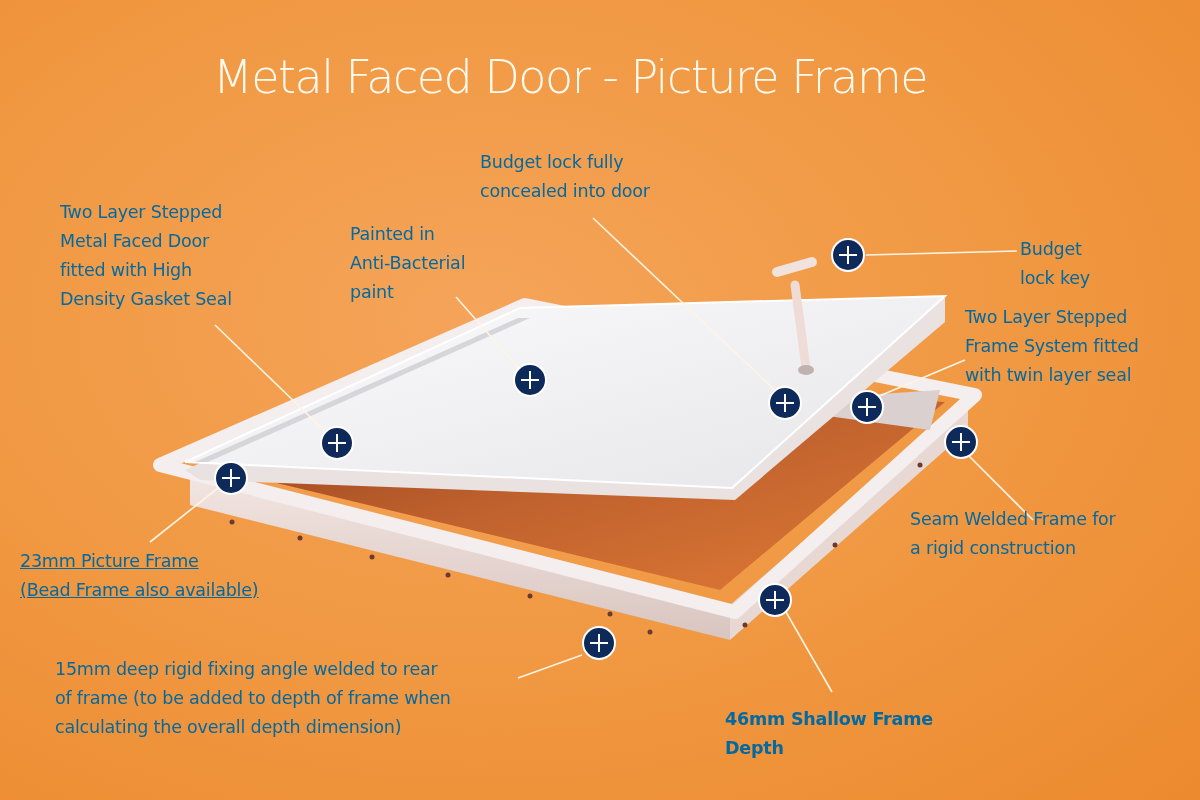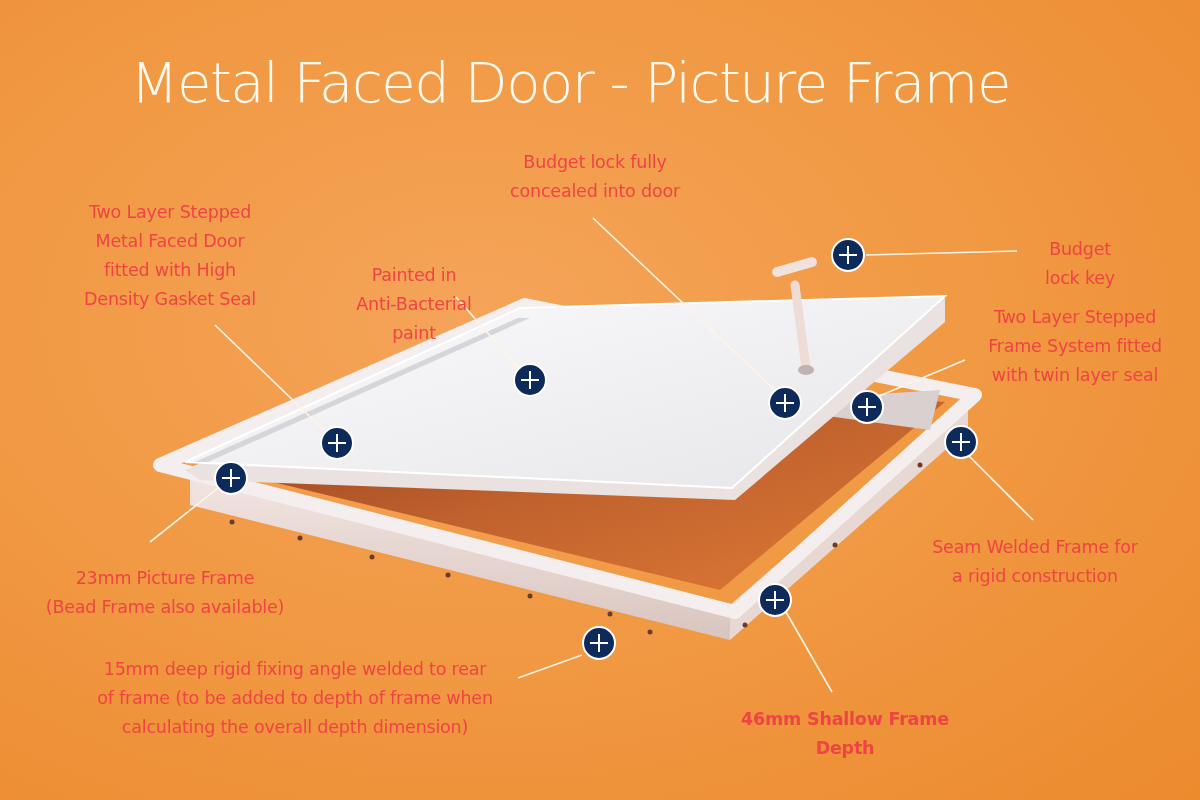--- a/index.html
+++ b/index.html
@@ -4,26 +4,26 @@
 <style>
   html, body { margin:0; padding:0; }
   body {
     width:1200px; height:800px; overflow:hidden; position:relative;
     background: radial-gradient(ellipse at 40% 40%, #f5a45a 0%, #f19a45 45%, #ec8a2e 100%);
     font-family: "DejaVu Sans", sans-serif;
     color:#fff5e6;
   }
   .title {
     position:absolute; left:0; width:1140px; top:50px; text-align:center;
-    font-family:"DejaVu Sans", sans-serif; font-weight:300; font-size:56px;
+    font-family:"DejaVu Sans", sans-serif; font-weight:300; font-size:46px;
     letter-spacing:-1.5px; color:#fffaf0;
   }
   .label {
-    position:absolute; text-align:center; font-size:17.5px; line-height:29px;
-    color:#ef4444; white-space:pre-line; letter-spacing:-0.2px;
+    position:absolute; font-size:17.5px; line-height:29px;
+    color:#0369a1; white-space:pre-line; letter-spacing:-0.2px;
   }
   svg.art { position:absolute; left:0; top:0; }
   .hotspot {
     position:absolute; width:34px; height:34px; margin-left:-17px; margin-top:-17px;
     border-radius:50%; background:#0e2a5a; border:2px solid #ffffff;
     box-sizing:border-box; cursor:pointer;
   }
   .hotspot::before, .hotspot::after {
     content:""; position:absolute; background:#ffffff; left:50%; top:50%;
   }
@@ -108,31 +108,31 @@
 <div class="hotspot" style="left:867px;top:407px;"></div>
 <div class="hotspot" style="left:231px;top:478px;"></div>
 <div class="hotspot" style="left:961px;top:442px;"></div>
 <div class="hotspot" style="left:599px;top:643px;"></div>
 <div class="hotspot" style="left:775px;top:600px;"></div>
 
 <div class="label" style="left:60px;top:198px;width:220px;">Two Layer Stepped
 Metal Faced Door
 fitted with High
 Density Gasket Seal</div>
-<div class="label" style="left:334px;top:220px;width:160px;margin-top:41px;">Painted in
+<div class="label" style="left:350px;top:220px;width:160px;">Painted in
 Anti-Bacterial
 paint</div>
 <div class="label" style="left:480px;top:148px;width:230px;">Budget lock fully
 concealed into door</div>
 <div class="label" style="left:1020px;top:235px;width:120px;">Budget
 lock key</div>
 <div class="label" style="left:965px;top:303px;width:220px;">Two Layer Stepped
 Frame System fitted
 with twin layer seal</div>
-<div class="label" style="left:20px;top:564px;width:290px;">23mm Picture Frame
+<div class="label" style="left:20px;top:547px;width:290px;text-decoration:underline;">23mm Picture Frame
 (Bead Frame also available)</div>
-<div class="label" style="left:910px;top:533px;width:250px;">Seam Welded Frame for
+<div class="label" style="left:910px;top:505px;width:250px;">Seam Welded Frame for
 a rigid construction</div>
 <div class="label" style="left:55px;top:655px;width:480px;">15mm deep rigid fixing angle welded to rear
 of frame (to be added to depth of frame when
 calculating the overall depth dimension)</div>
 <div class="label" style="left:725px;top:705px;width:240px;font-weight:bold;">46mm Shallow Frame
 Depth</div>
 
 </body></html>

